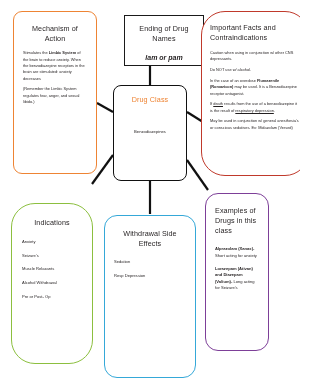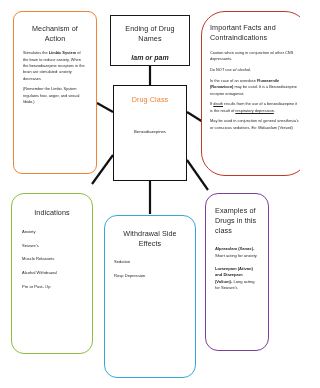--- a/index.html
+++ b/index.html
@@ -38,53 +38,53 @@
   
   #mechanism-of-action-node{
     left:13px;top:11px;width:84px;height:163px;
     border-width:1.1px;border-color:#ee8434;border-radius:9px;
     padding:12px 9px 6px 9px;
   }
   #mechanism-of-action-node .title{margin-bottom:7px;font-size:7.2px;}
 
   
   #ending-of-drug-names-node{
-    left:110px;top:15px;width:80px;height:51px;
+    left:124px;top:15px;width:80px;height:51px;
     border-width:1.1px;border-color:#1a1a1a;border-radius:0;
     padding:8px 6px 0 6px;
   }
   #ending-of-drug-names-node .title{font-size:7.2px;}
   #ending-of-drug-names-node .suffix{
     text-align:center;margin-top:11px;
     font-style:italic;font-weight:700;font-size:7px;color:#231f20;
   }
 
   
   #important-facts-node{
     left:201px;top:11px;width:108px;height:165px;
     border-width:1.1px;border-color:#c0392b;border-radius:24px;
     padding:11px 8px 4px 8px;
   }
   #important-facts-node .title{text-align:left;margin-bottom:7px;font-size:7.2px;line-height:1.4;}
 
   
   #drug-class-node{
     left:113px;top:85px;width:74px;height:96px;
-    border-width:1.6px;border-color:#111111;border-radius:0;
+    border-width:1.6px;border-color:#111111;border-radius:8px;
     padding:9px 6px 4px 6px;
   }
   #drug-class-node .title{color:#ee8434;font-size:7.2px;font-weight:400;}
   #drug-class-node .classname{
     text-align:center;margin-top:24px;font-size:4.2px;color:#231f20;
   }
 
   
   #indications-node{
-    left:11px;top:193px;width:82px;height:161px;
-    border-width:1.1px;border-color:#8cbf3f;border-radius:13px;
+    left:11px;top:203px;width:82px;height:161px;
+    border-width:1.1px;border-color:#8cbf3f;border-radius:24px;
     padding:14px 10px 6px 10px;
   }
   #indications-node .title{margin-bottom:11px;font-size:7.2px;}
   #indications-node .list li{
     list-style:none;margin:0 0 8.5px 0;font-size:4.1px;line-height:1.3;
   }
   #indications-node .list{margin:0;padding:0;}
 
   
   #side-effects-node{

